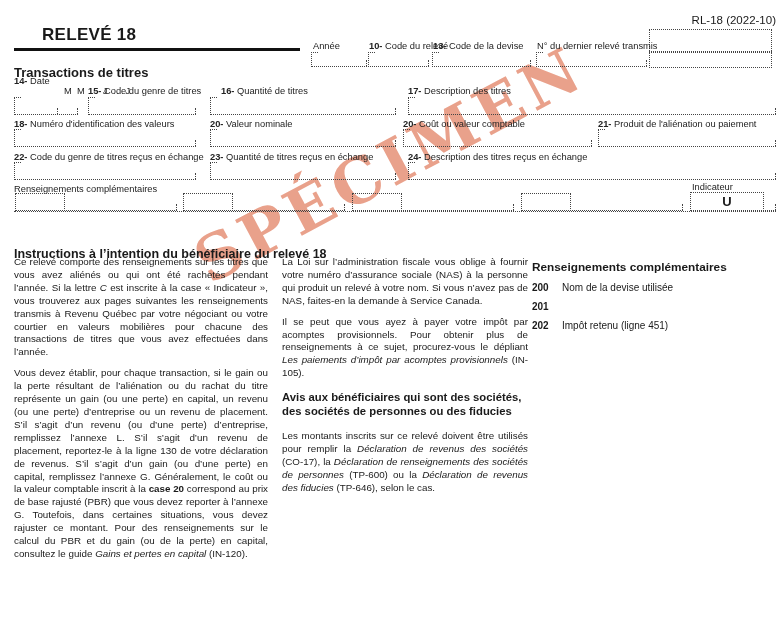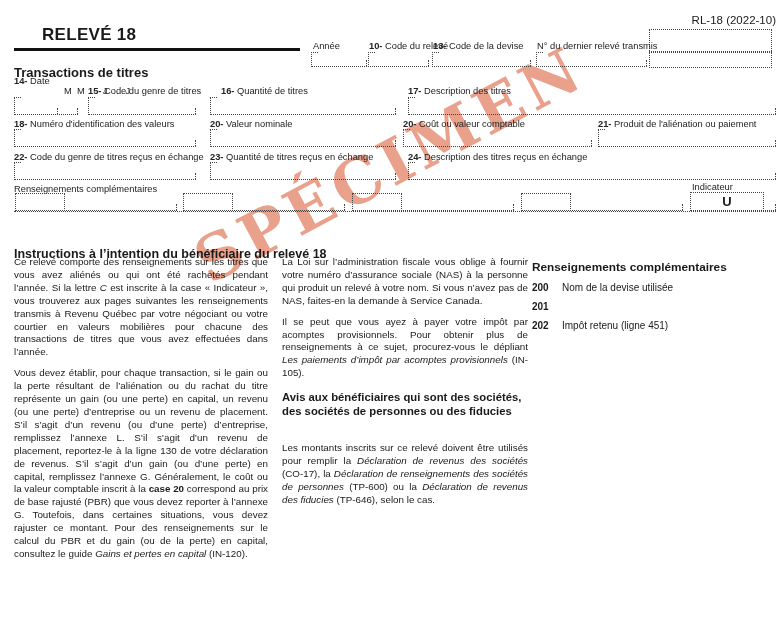--- a/index.html
+++ b/index.html
@@ -40,21 +40,21 @@
             border:1px dotted #444; border-bottom:none; text-align:center;
             font-weight:bold; font-size:13px; line-height:18px; }
   .sepline { left:14px; top:211px; width:762px; border-top:1px dotted #444; }
   
   .ins-head { left:14px; top:247px; width:510px; font-size:12.5px; font-weight:bold; }
   .col { position:absolute; top:256px; font-size:9.8px; line-height:12.9px; text-align:justify; }
   .col p { margin:0 0 8px 0; }
   .col1 { left:14px;  width:254px; }
   .col2 { left:282px; width:246px; }
   .col3 { left:532px; top:261px; width:246px; text-align:left; }
-  .subhead { font-size:11.3px; font-weight:bold; line-height:13.5px; margin:11px 0 24px 0; text-align:left; }
+  .subhead { font-size:11.3px; font-weight:bold; line-height:13.5px; margin:11px 0 12px 0; text-align:left; }
   .col3 .subhead { margin:0 0 7px 0; font-size:11.8px; }
   .rcitem { display:flex; margin-bottom:6.5px; font-size:10px; line-height:12.5px; }
   .rcitem .code { flex:0 0 30px; font-weight:bold; }
   i { font-style:italic; } b { font-weight:bold; }
 </style>
 </head>
 <body>
 
 <div class="sheet">
 

